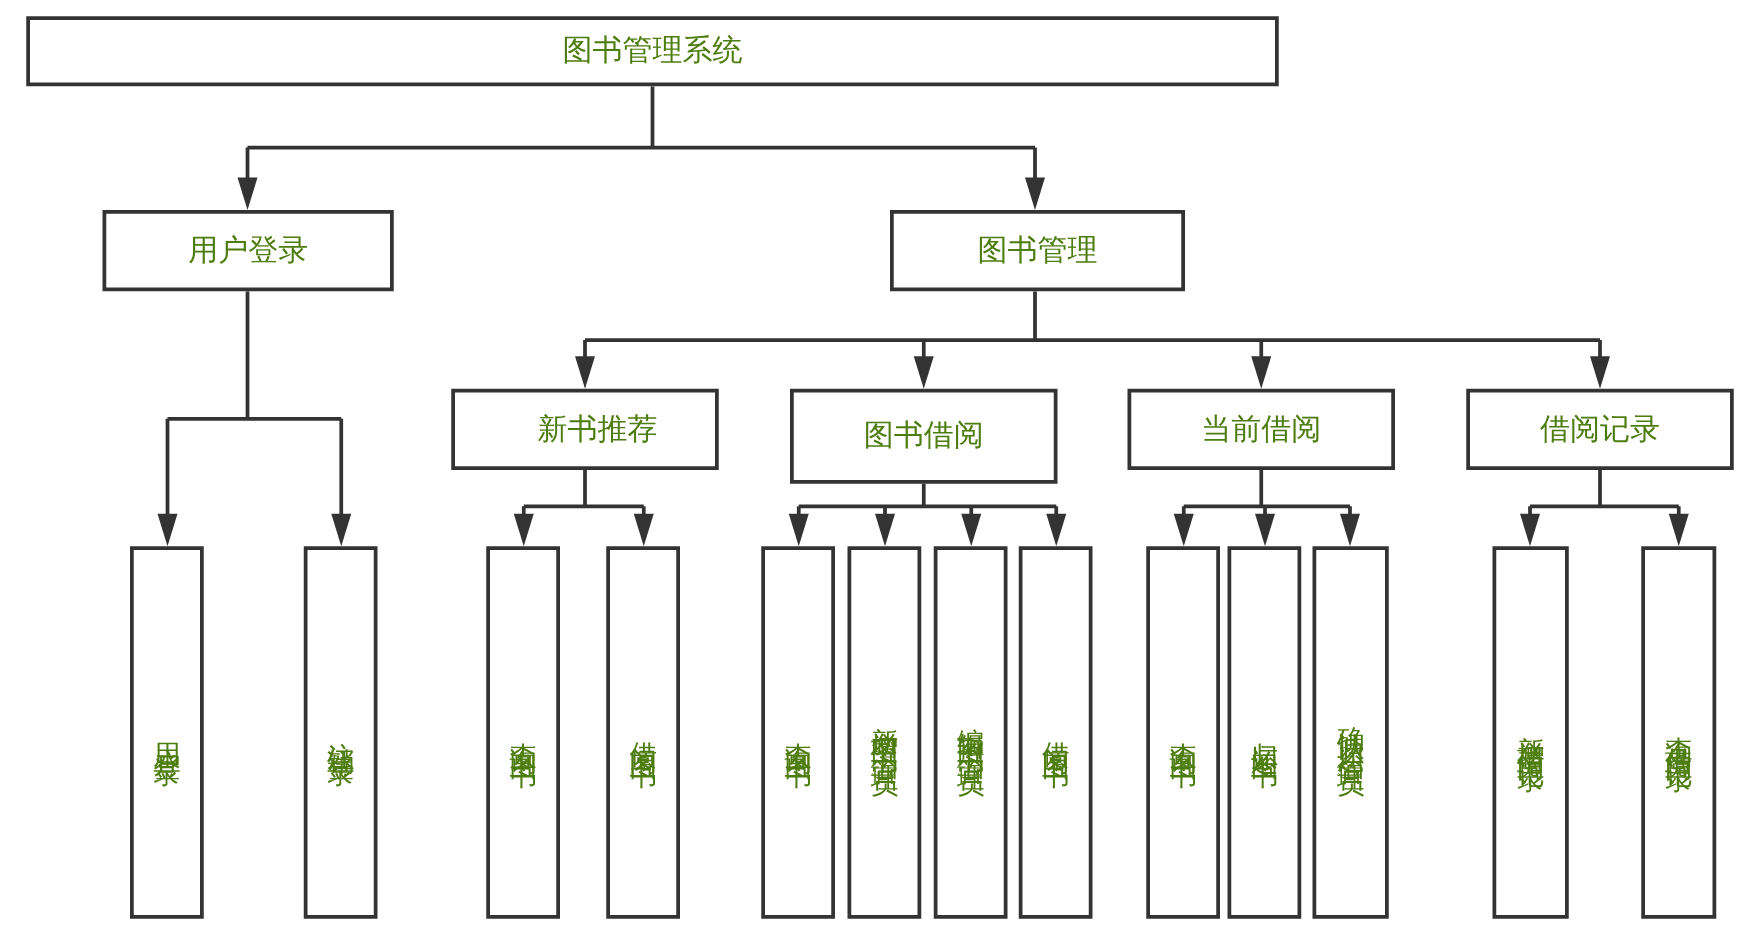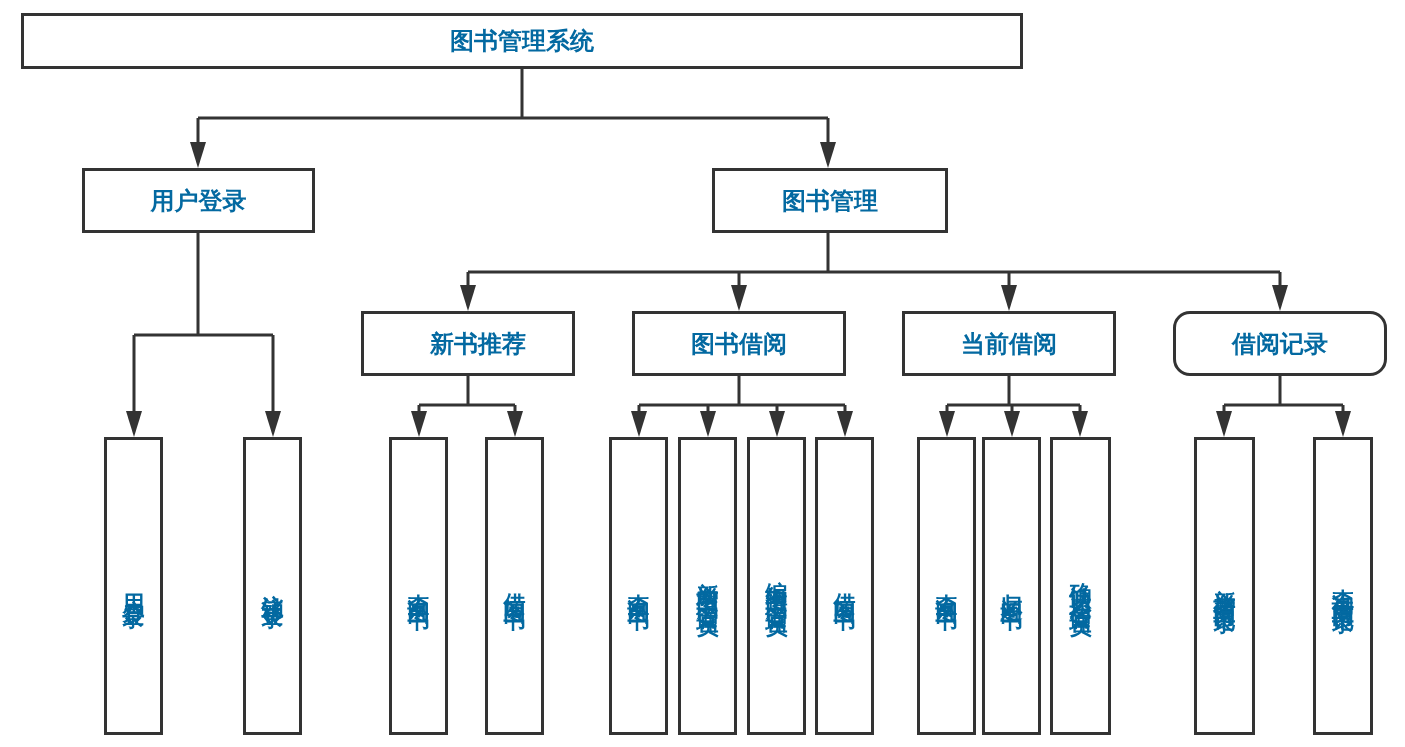--- a/index.html
+++ b/index.html
@@ -18,25 +18,24 @@
     pointer-events: none;
   }
   .box {
     position: absolute;
     box-sizing: border-box;
     border: 3px solid #333333;
     background: #ffffff;
     display: flex;
     align-items: center;
     justify-content: center;
-    color: #0369a1;
+    color: #4d7c0f;
     font-size: 24px;
     line-height: 1;
     white-space: nowrap;
-    font-weight: bold;
   }
   .leaf {
     font-size: 22px;
     letter-spacing: 5px;
     writing-mode: vertical-rl;
     text-orientation: mixed;
     white-space: normal;
   }
   .watermark {
     position: absolute;
@@ -92,23 +91,23 @@
       <path d="M1335 411 H1351 L1343 437 Z"></path>
     </g>
   </svg>
 
   <div class="box" style="left:21px; top:13px; width:1002px; height:56px;">图书管理系统</div>
 
   <div class="box" style="left:82px; top:168px; width:233px; height:65px;">用户登录</div>
   <div class="box" style="left:712px; top:168px; width:236px; height:65px;">图书管理</div>
 
   <div class="box" style="left:361px; top:311px; width:214px; height:65px;padding-left:20px;">新书推荐</div>
-  <div class="box" style="left:632px; top:311px; width:214px; height:65px;">图书借阅</div>
+  <div class="box" style="left:632px; top:311px; width:214px; height:76px;">图书借阅</div>
   <div class="box" style="left:902px; top:311px; width:214px; height:65px;text-align:right;">当前借阅</div>
-  <div class="box" style="left:1173px; top:311px; width:214px; height:65px;border-radius:17px;">借阅记录</div>
+  <div class="box" style="left:1173px; top:311px; width:214px; height:65px;">借阅记录</div>
 
   <div class="box leaf" style="left:104px; top:437px; width:59px; height:298px;">用户登录</div>
   <div class="box leaf" style="left:243px; top:437px; width:59px; height:298px;">注销登录</div>
 
   <div class="box leaf" style="left:389px; top:437px; width:59px; height:298px;">查询图书</div>
   <div class="box leaf" style="left:485px; top:437px; width:59px; height:298px;">借阅图书</div>
 
   <div class="box leaf" style="left:609px; top:437px; width:59px; height:298px;">查询图书</div>
   <div class="box leaf" style="left:678px; top:437px; width:59px; height:298px;">新增图书（管理员）</div>
   <div class="box leaf" style="left:747px; top:437px; width:59px; height:298px;">编辑图书（管理员）</div>

